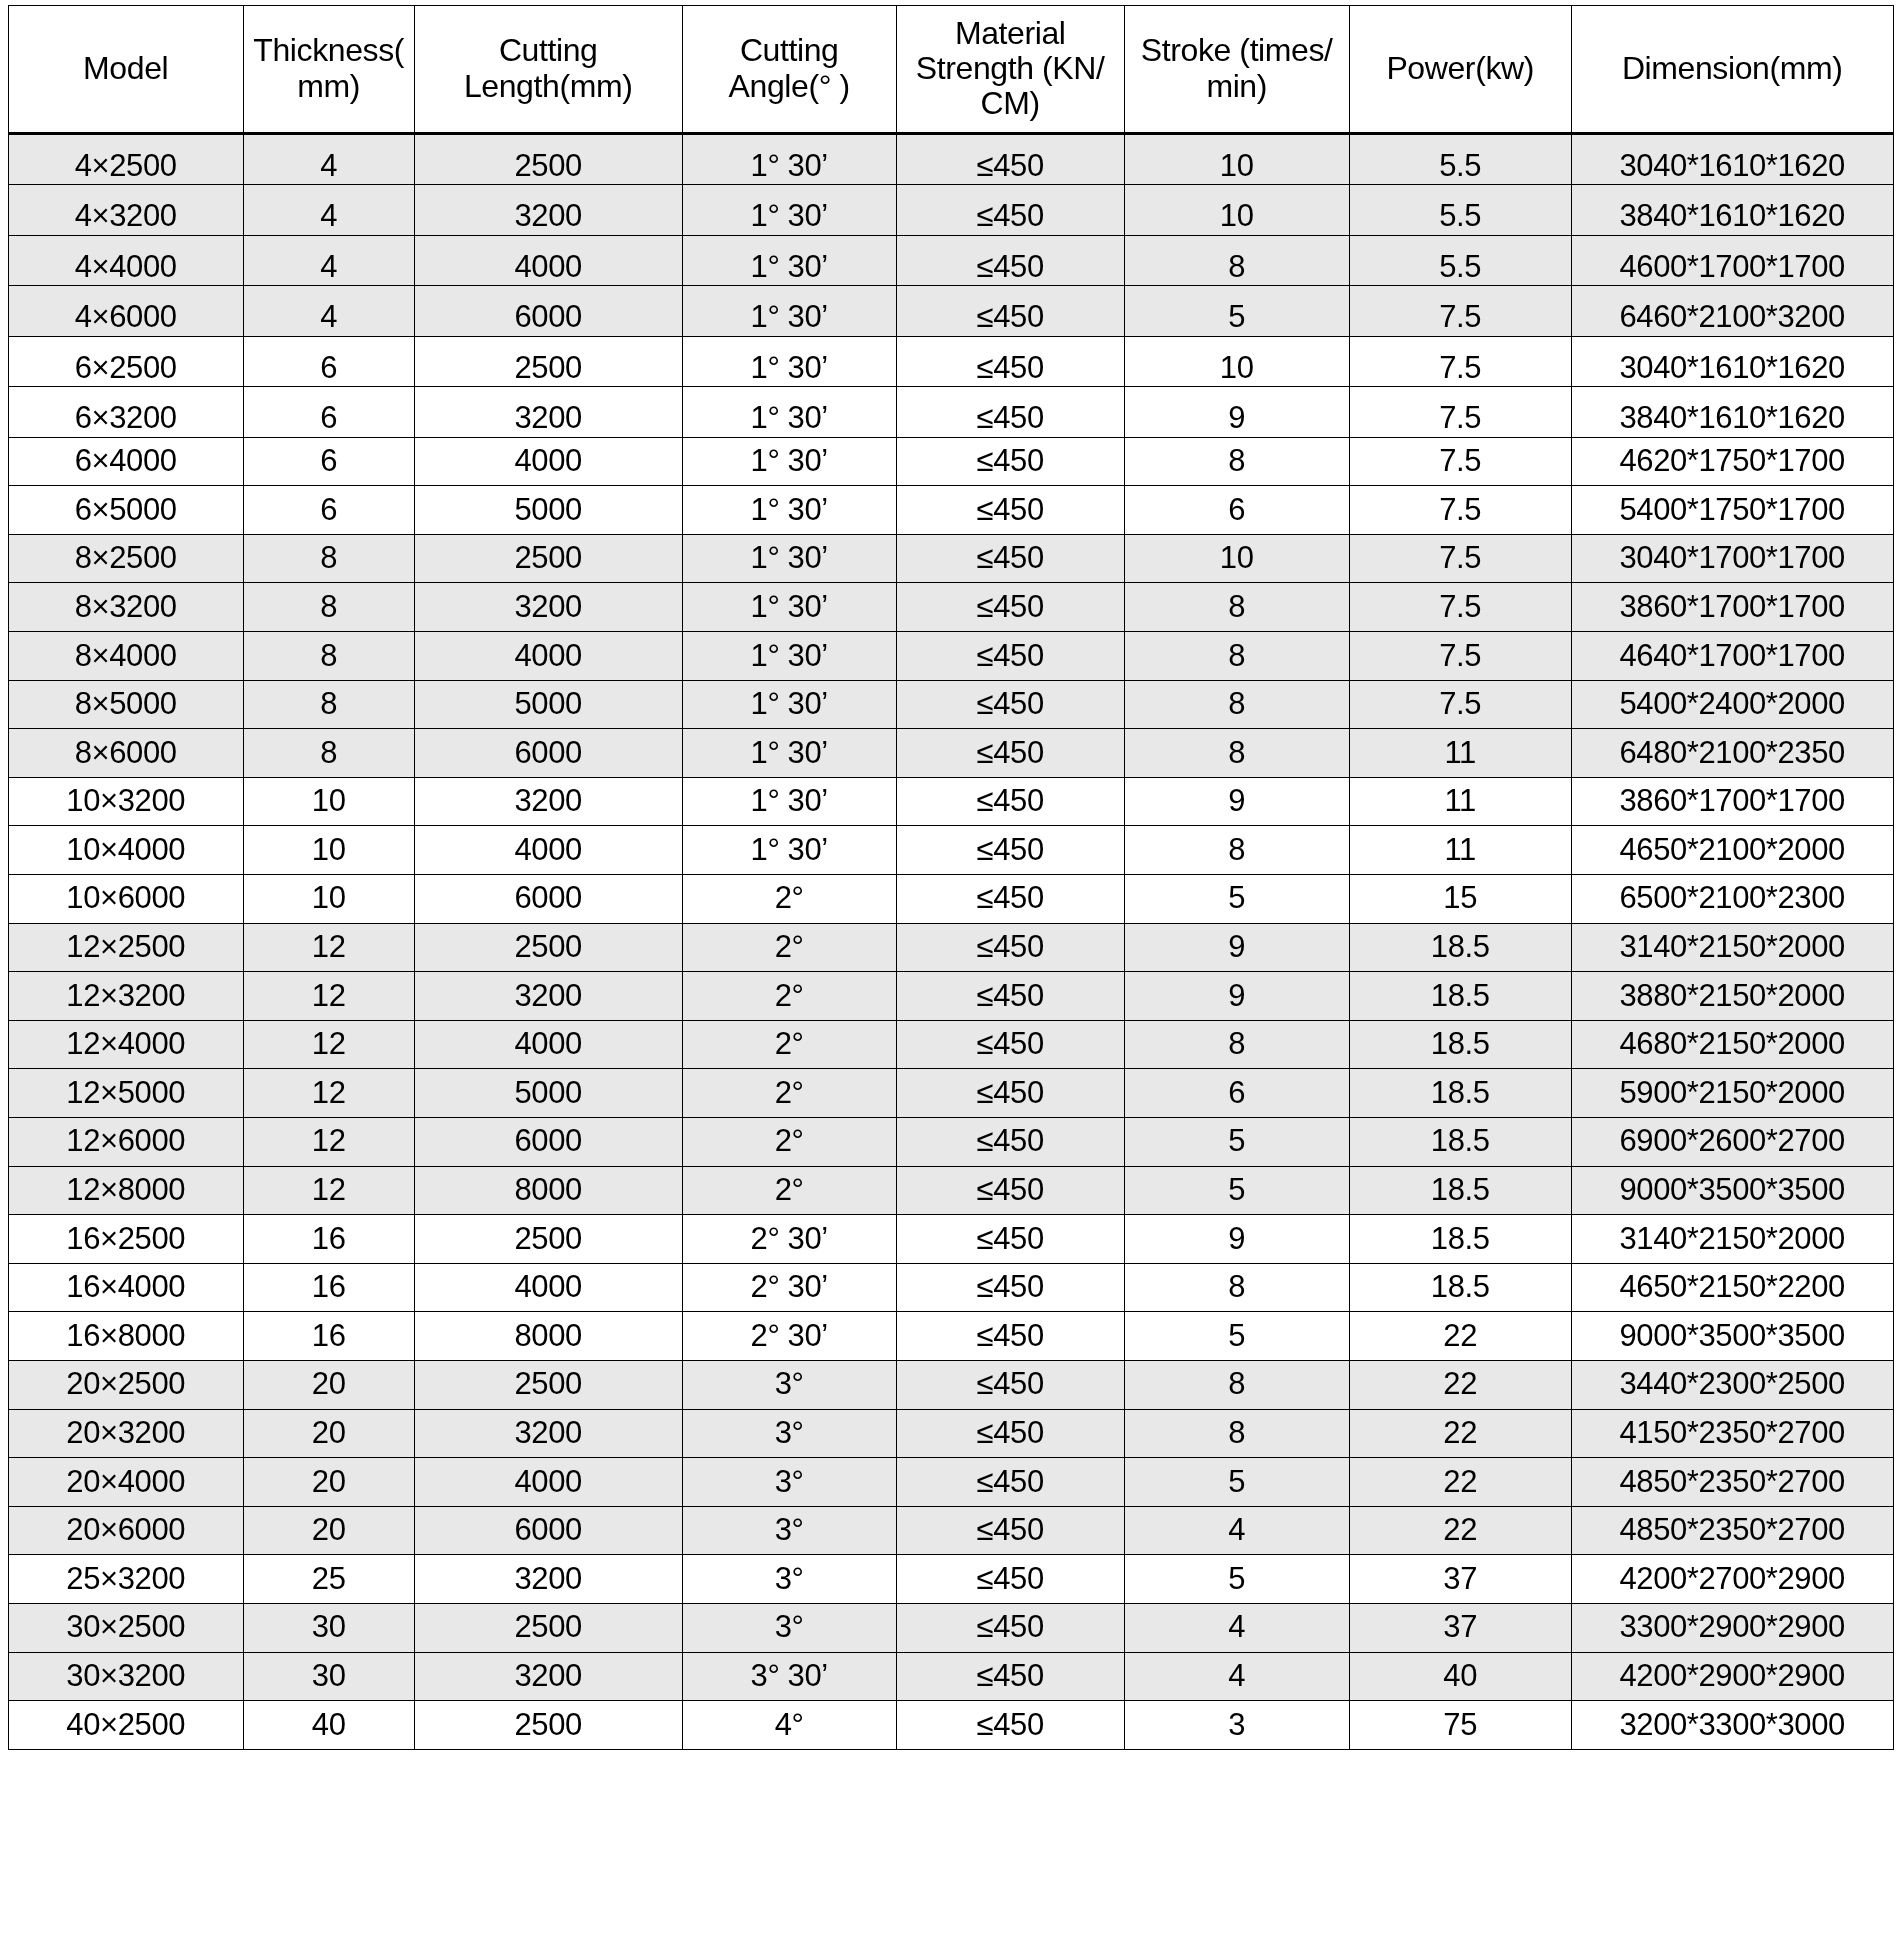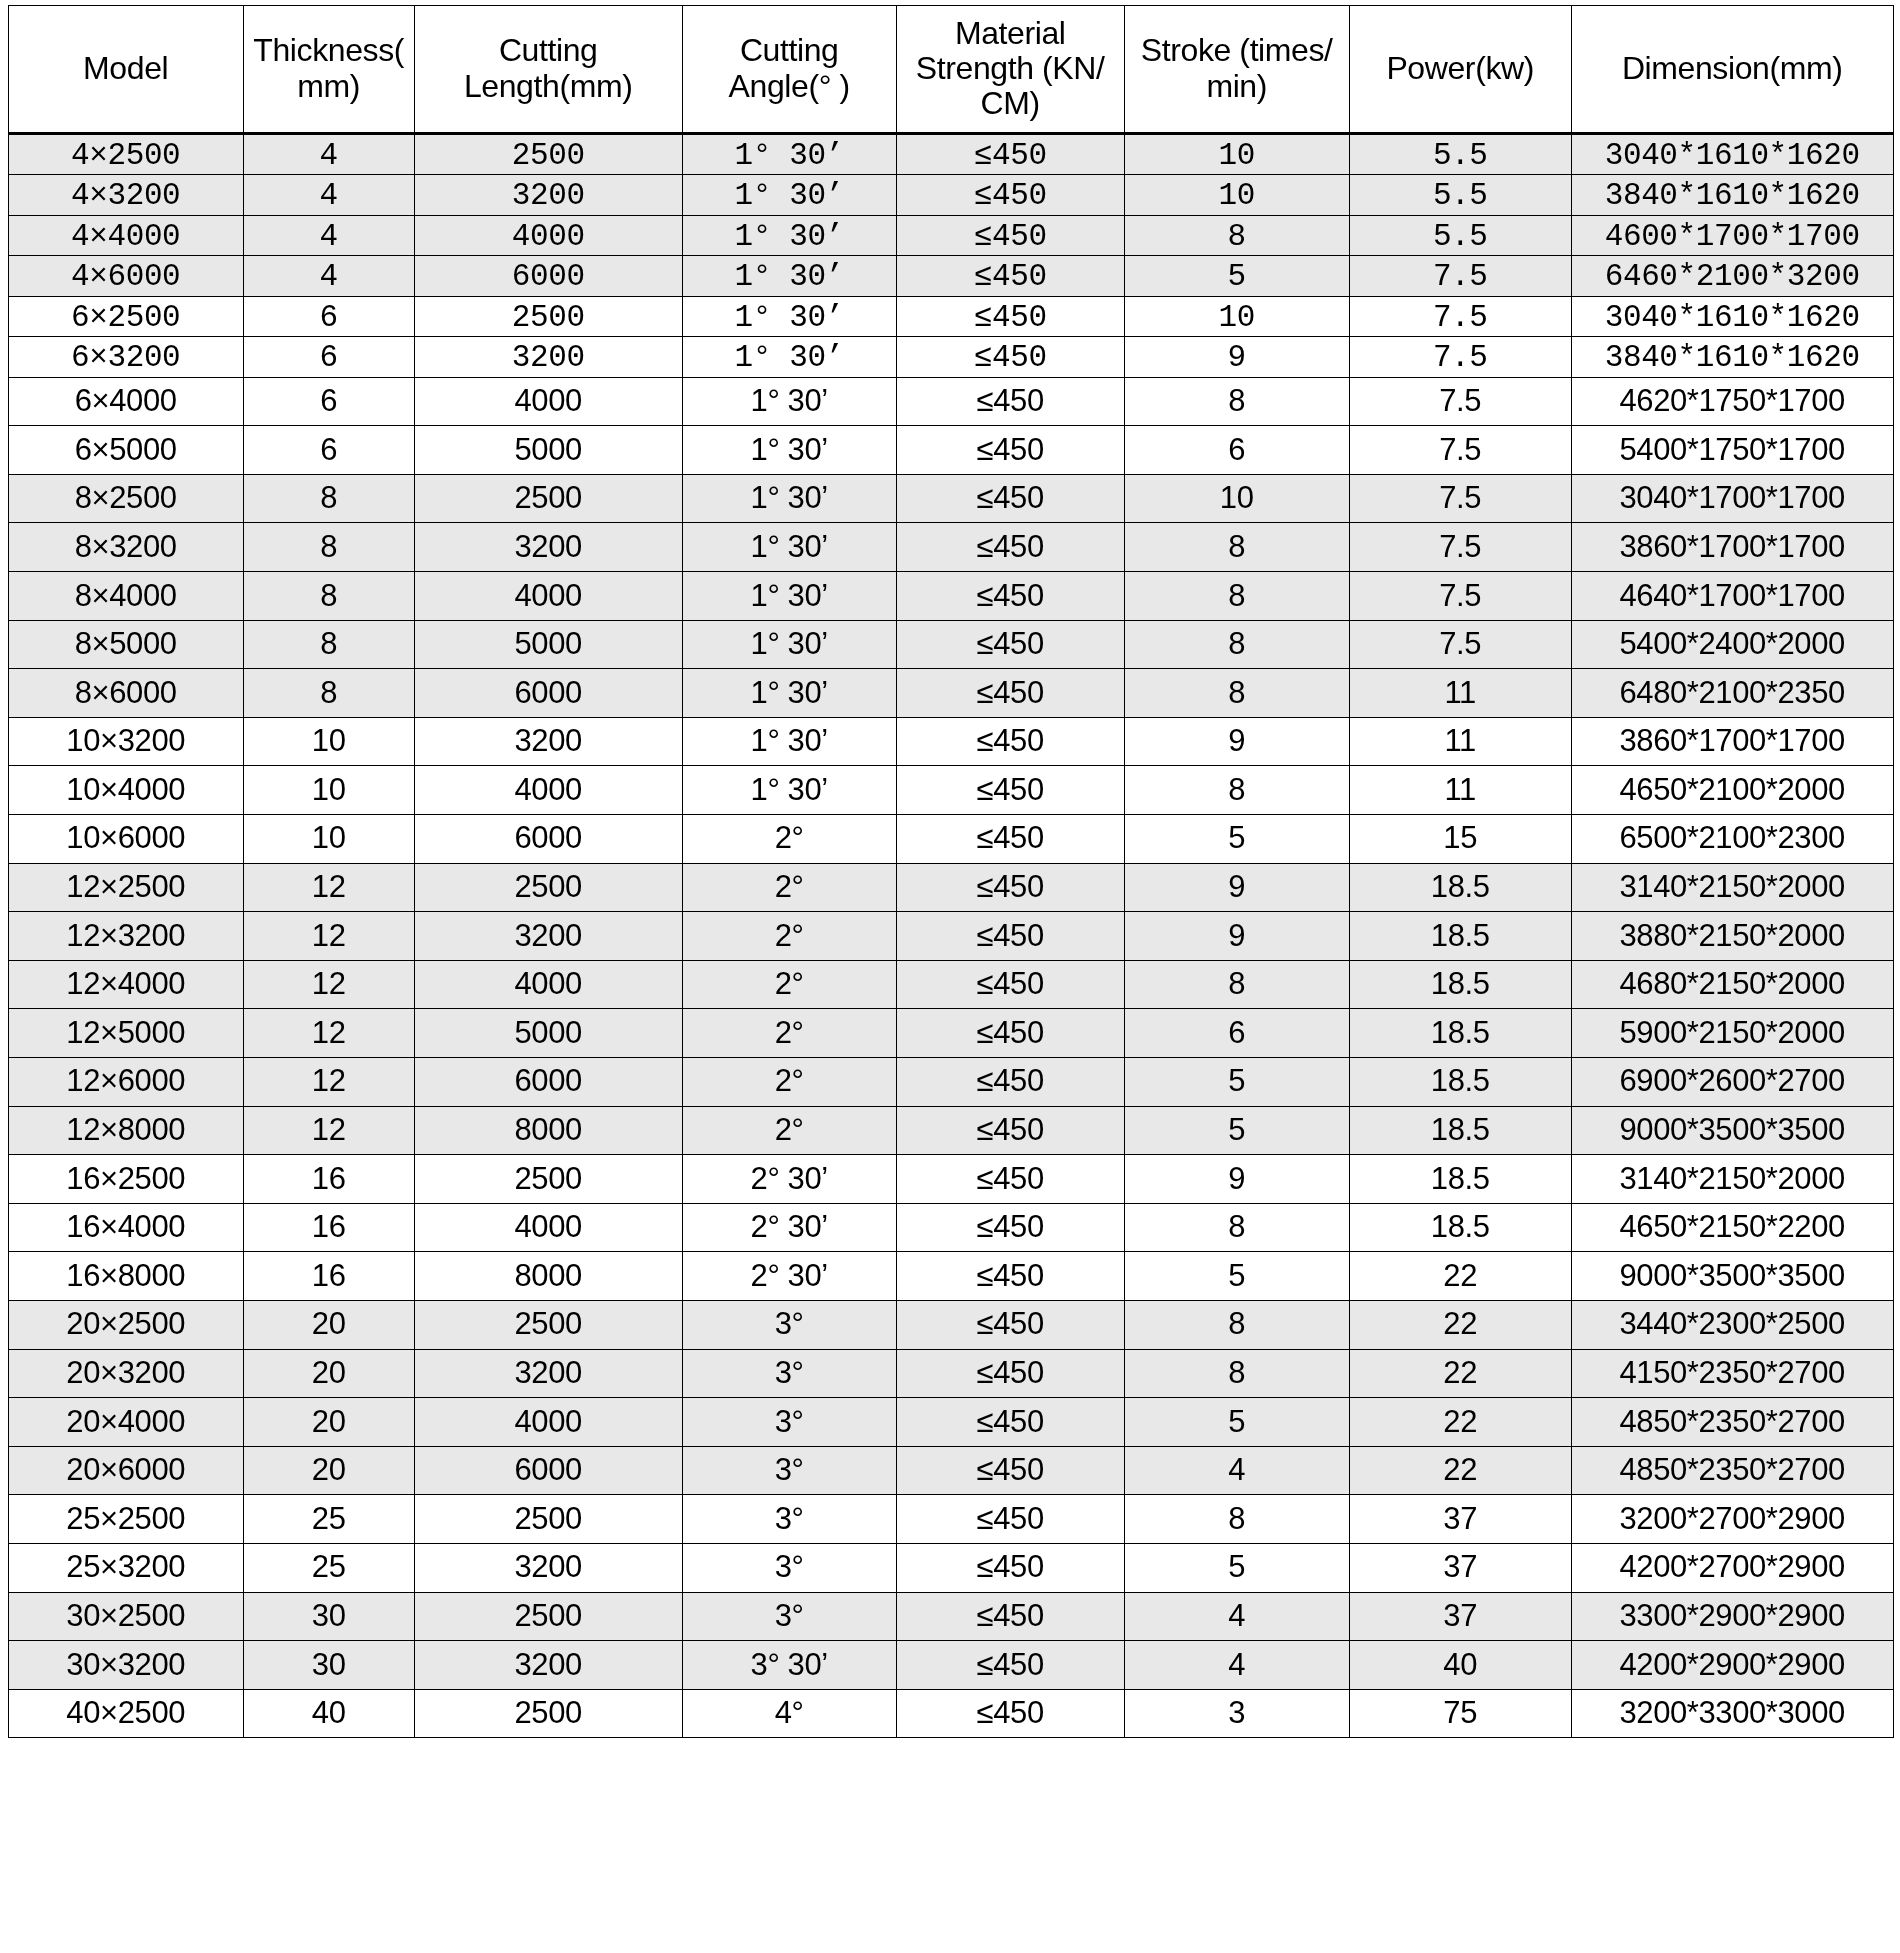--- a/index.html
+++ b/index.html
@@ -50,25 +50,24 @@
   }
   table.spec-table thead th {
     height: 126px;
     font-size: 32px;
     white-space: normal;
     line-height: 1.1;
     border-bottom-width: 3.1px;
   }
   table.spec-table tbody tr.r-compact td {
     height: 26px;
-    padding-top: 4px;
+    padding-top: 14px;
     padding-bottom: 0.8px;
     border-top-width: 1.5px;
     border-bottom-width: 1.5px;
-    font-family: Liberation Mono, monospace;
   }
   table.spec-table tbody tr.r-tall td {
     height: 43px;
     padding-top: 2.3px;
     padding-bottom: 2.3px;
   }
   table.spec-table tbody tr.shaded td {
     background: #e8e8e8;
   }
   table.spec-table tbody tr.plain td {
@@ -388,30 +387,20 @@
           <td class="cell-model">20×6000</td>
           <td>20</td>
           <td>6000</td>
           <td>3°</td>
           <td>≤450</td>
           <td>4</td>
           <td>22</td>
           <td>4850*2350*2700</td>
         </tr>
         <tr class="plain r-tall">
-          <td class="cell-model">25×2500</td>
-          <td>25</td>
-          <td>2500</td>
-          <td>3°</td>
-          <td>≤450</td>
-          <td>8</td>
-          <td>37</td>
-          <td>3200*2700*2900</td>
-        </tr>
-        <tr class="plain r-tall">
           <td class="cell-model">25×3200</td>
           <td>25</td>
           <td>3200</td>
           <td>3°</td>
           <td>≤450</td>
           <td>5</td>
           <td>37</td>
           <td>4200*2700*2900</td>
         </tr>
         <tr class="shaded r-tall">

